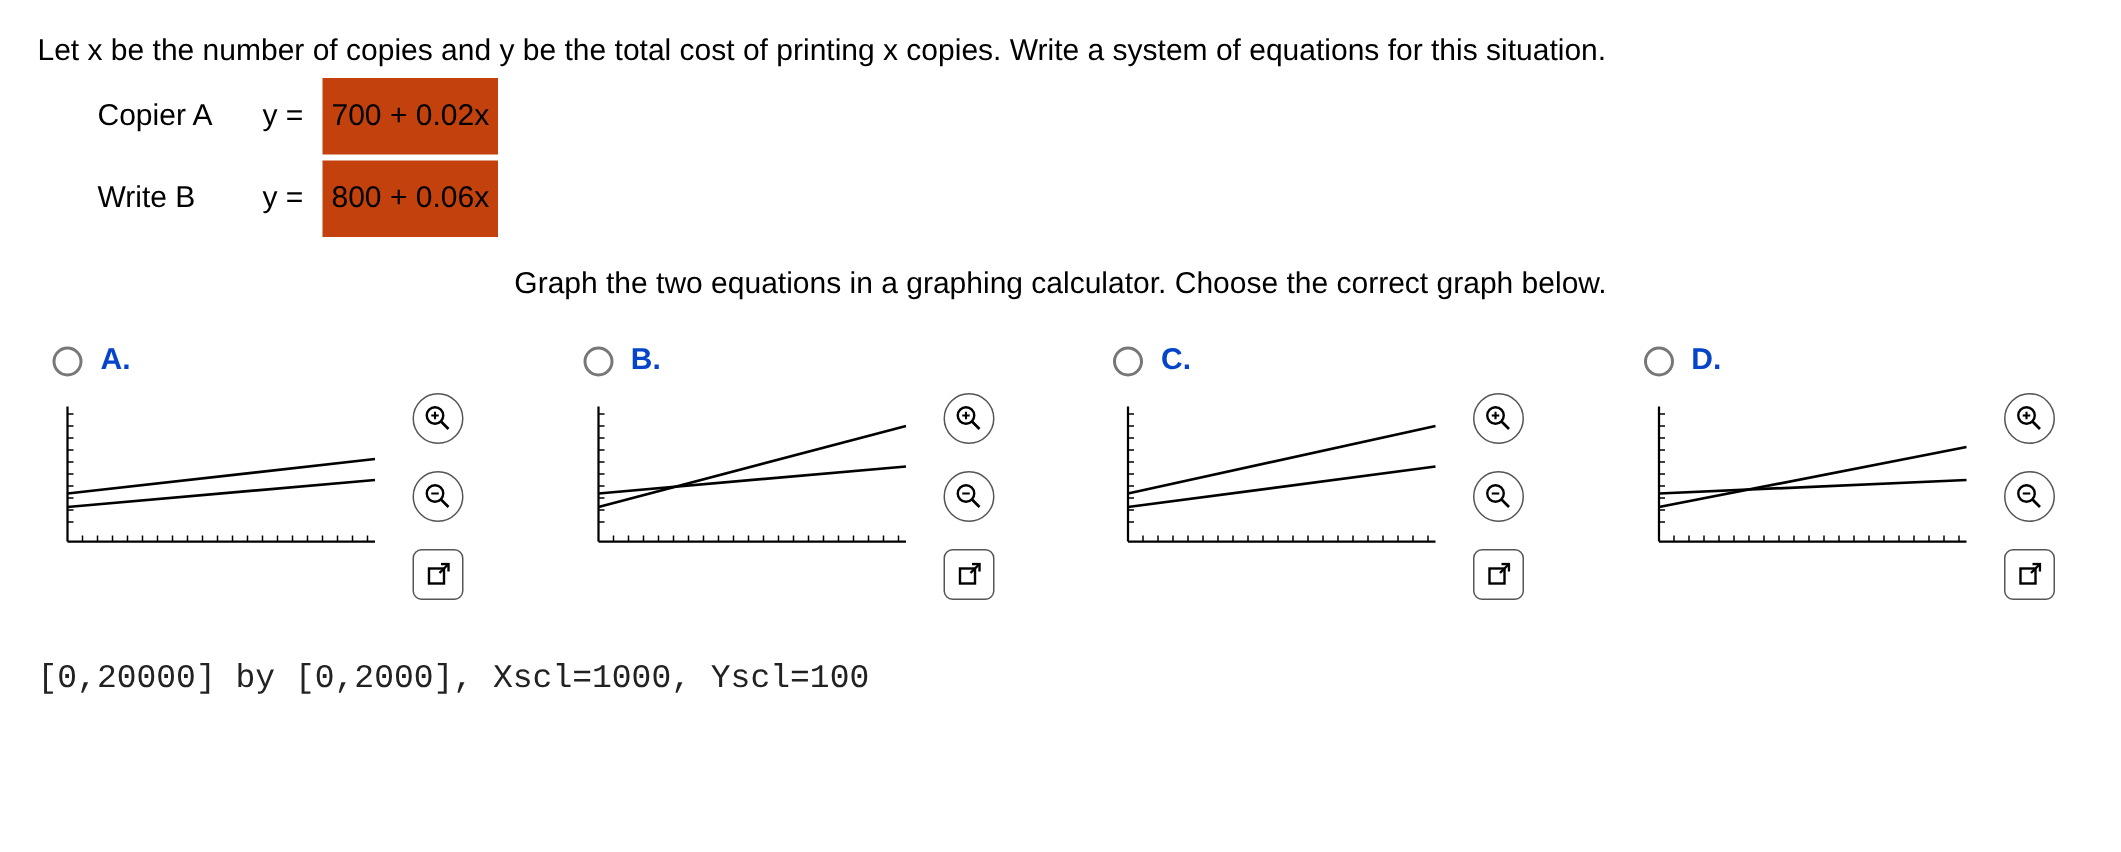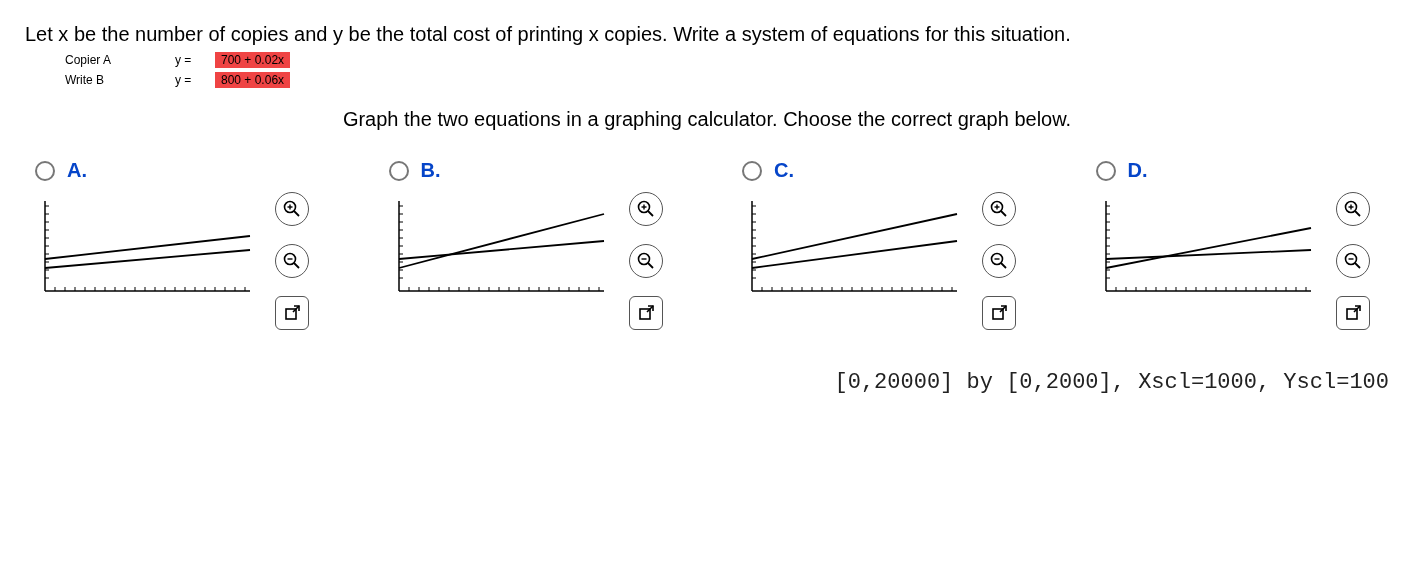--- a/index.html
+++ b/index.html
@@ -7,26 +7,26 @@
     margin: 0;
     padding: 20px 25px;
     font-family: Arial, Helvetica, sans-serif;
     font-size: 20px;
     color: #000;
     background: #fff;
     width: 1414px;
   }
   .intro { margin-bottom: 4px; line-height: 1.4; }
   .eq-block { margin-left: 40px; margin-bottom: 20px; }
-  .eq-row { display: flex; align-items: center; margin: 4px 0; font-size: 12px; }
+  .eq-row { display: flex; align-items: center; margin: 4px 0; font-size: 20px; }
   .eq-label { width: 110px; }
   .eq-y { width: 40px; text-align:left; }
   .eq-val {
-    background: #ef4444;
-    padding: 1px 6px;
+    background: #c2410c;
+    padding: 14px 6px;
   }
   .instr { margin: 18px 0 28px 0; text-align: center; }
   .options-row {
     display: flex;
     gap: 60px;
     margin-left: 10px;
     align-items: flex-start;
   }
   .option {
     display: flex;
@@ -70,21 +70,21 @@
     border-radius: 50%;
     display: flex;
     align-items: center;
     justify-content: center;
     background: #fff;
   }
   .icon-btn.square { border-radius: 6px; }
   .window-text {
     font-family: "Courier New", Courier, monospace;
     font-size: 22px;
-    text-align: right;
+    text-align: left;
     margin-top: 40px;
     color: #222;
   }
 </style>
 </head>
 <body>
 
 <div class="intro">Let x be the number of copies and y be the total cost of printing x copies. Write a system of equations for this situation.</div>
 
 <div class="eq-block">

